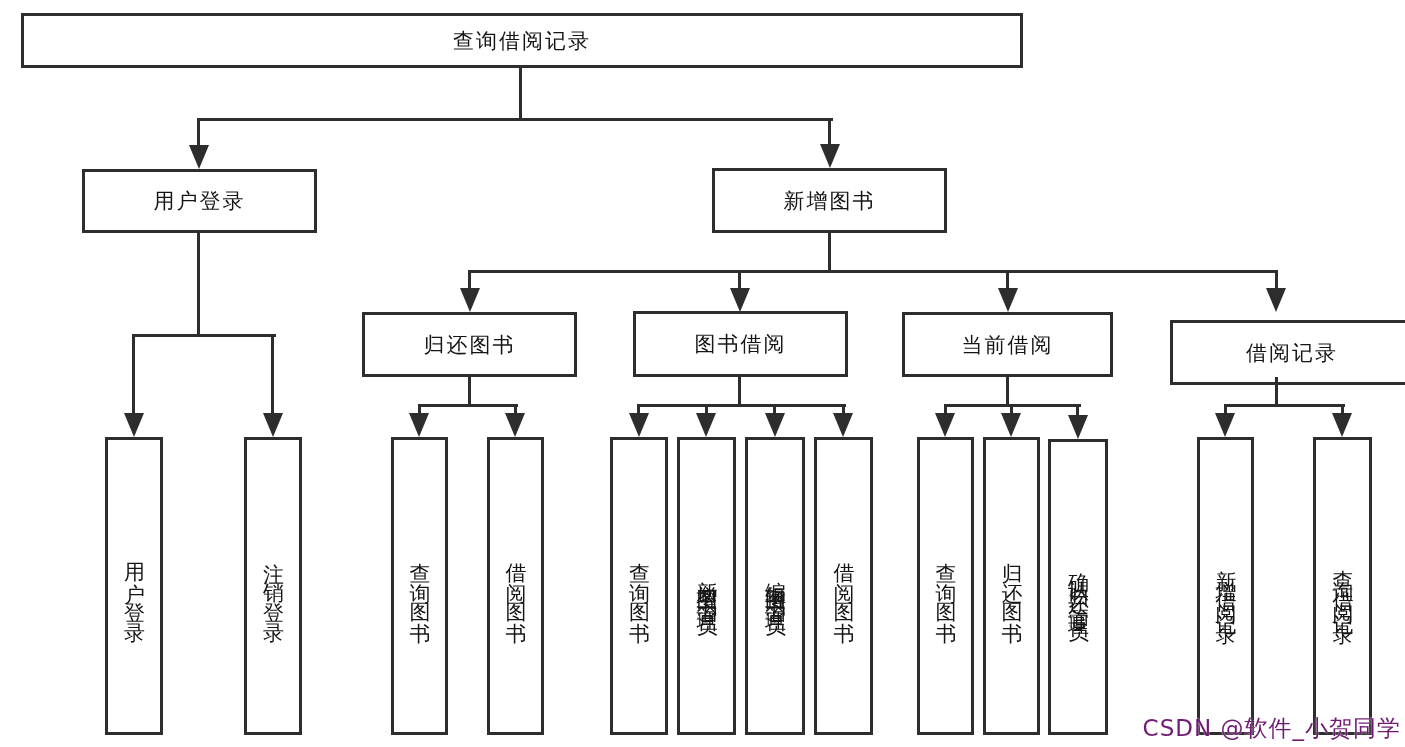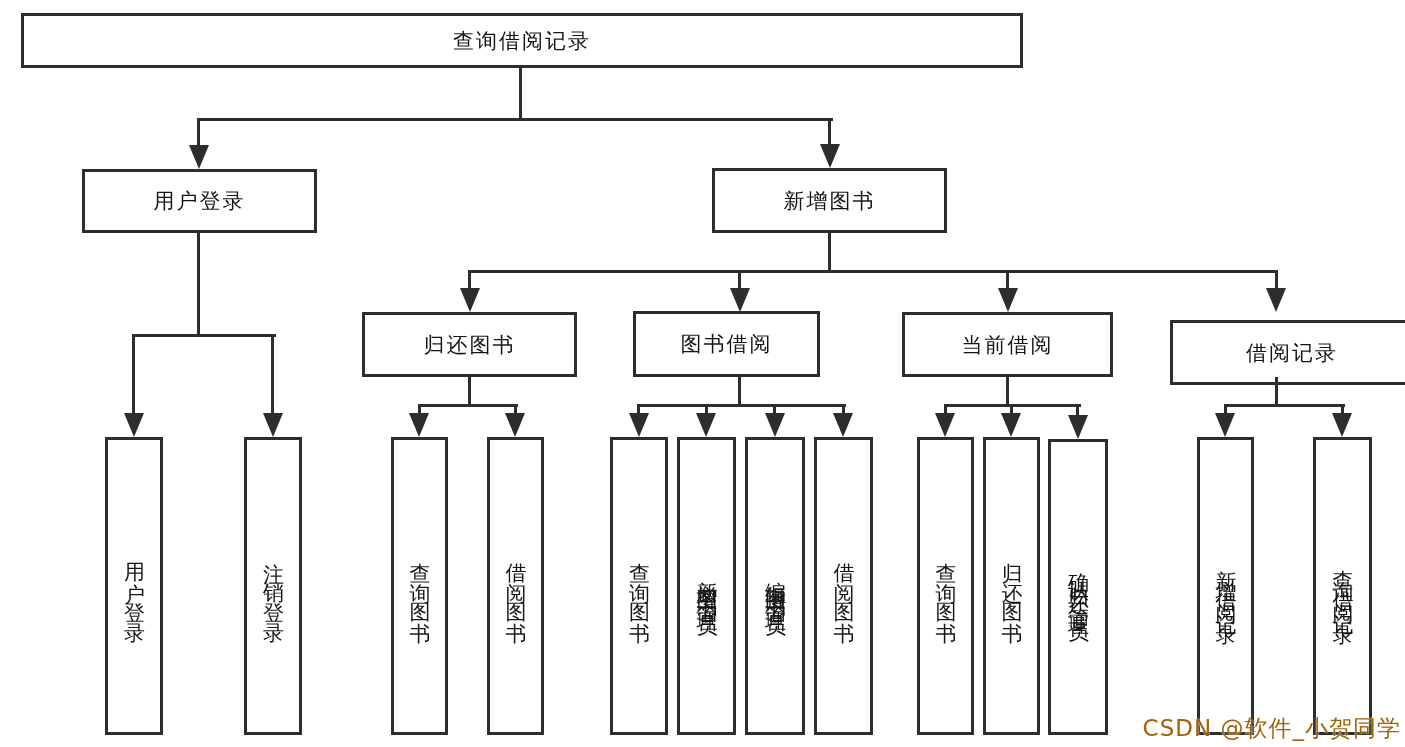--- a/index.html
+++ b/index.html
@@ -24,21 +24,21 @@
   .ls9  { letter-spacing:7px;  }
   .ls10 { letter-spacing:5px;  }
   .line { position:absolute; background:#2d2d2d; }
   .arrow {
     position:absolute; width:0; height:0;
     border-left:10px solid transparent; border-right:10px solid transparent;
     border-top:24px solid #2d2d2d;
   }
   .watermark {
     position:absolute; top:713px; right:4px;
-    font-size:23px; color:#a16207; letter-spacing:1px;
+    font-size:23px; color:#701a75; letter-spacing:1px;
     text-shadow:0 0 2px #ffffff; white-space:nowrap; z-index:5;
   }
 </style>
 </head>
 <body>
 
 <div id="stage">
 
   <div class="box hlabel" style="left:21px; top:13px; width:1002px; height:55px;">
     <span>查询借阅记录</span>
@@ -72,21 +72,21 @@
   <div class="line" style="left:738px; top:270px; width:3px; height:22px;"></div>
   <div class="arrow" style="left:730px; top:288px;"></div>
   <div class="line" style="left:1006px; top:270px; width:3px; height:22px;"></div>
   <div class="arrow" style="left:998px; top:288px;"></div>
   <div class="line" style="left:1275px; top:270px; width:3px; height:22px;"></div>
   <div class="arrow" style="left:1266px; top:288px;"></div>
 
   <div class="box hlabel" style="left:362px; top:312px; width:215px; height:65px;">
     <span>归还图书</span>
   </div>
-  <div class="box hlabel" style="left:633px; top:311px; width:187px; height:66px;">
+  <div class="box hlabel" style="left:633px; top:311px; width:215px; height:66px;">
     <span>图书借阅</span>
   </div>
   <div class="box hlabel" style="left:902px; top:312px; width:211px; height:65px;">
     <span>当前借阅</span>
   </div>
   <div class="box hlabel" style="left:1170px; top:312px; width:244px; height:65px;margin-top:8px;">
     <span>借阅记录</span>
   </div>
 
   <div class="line" style="left:468px; top:377px; width:3px; height:29px;"></div>

